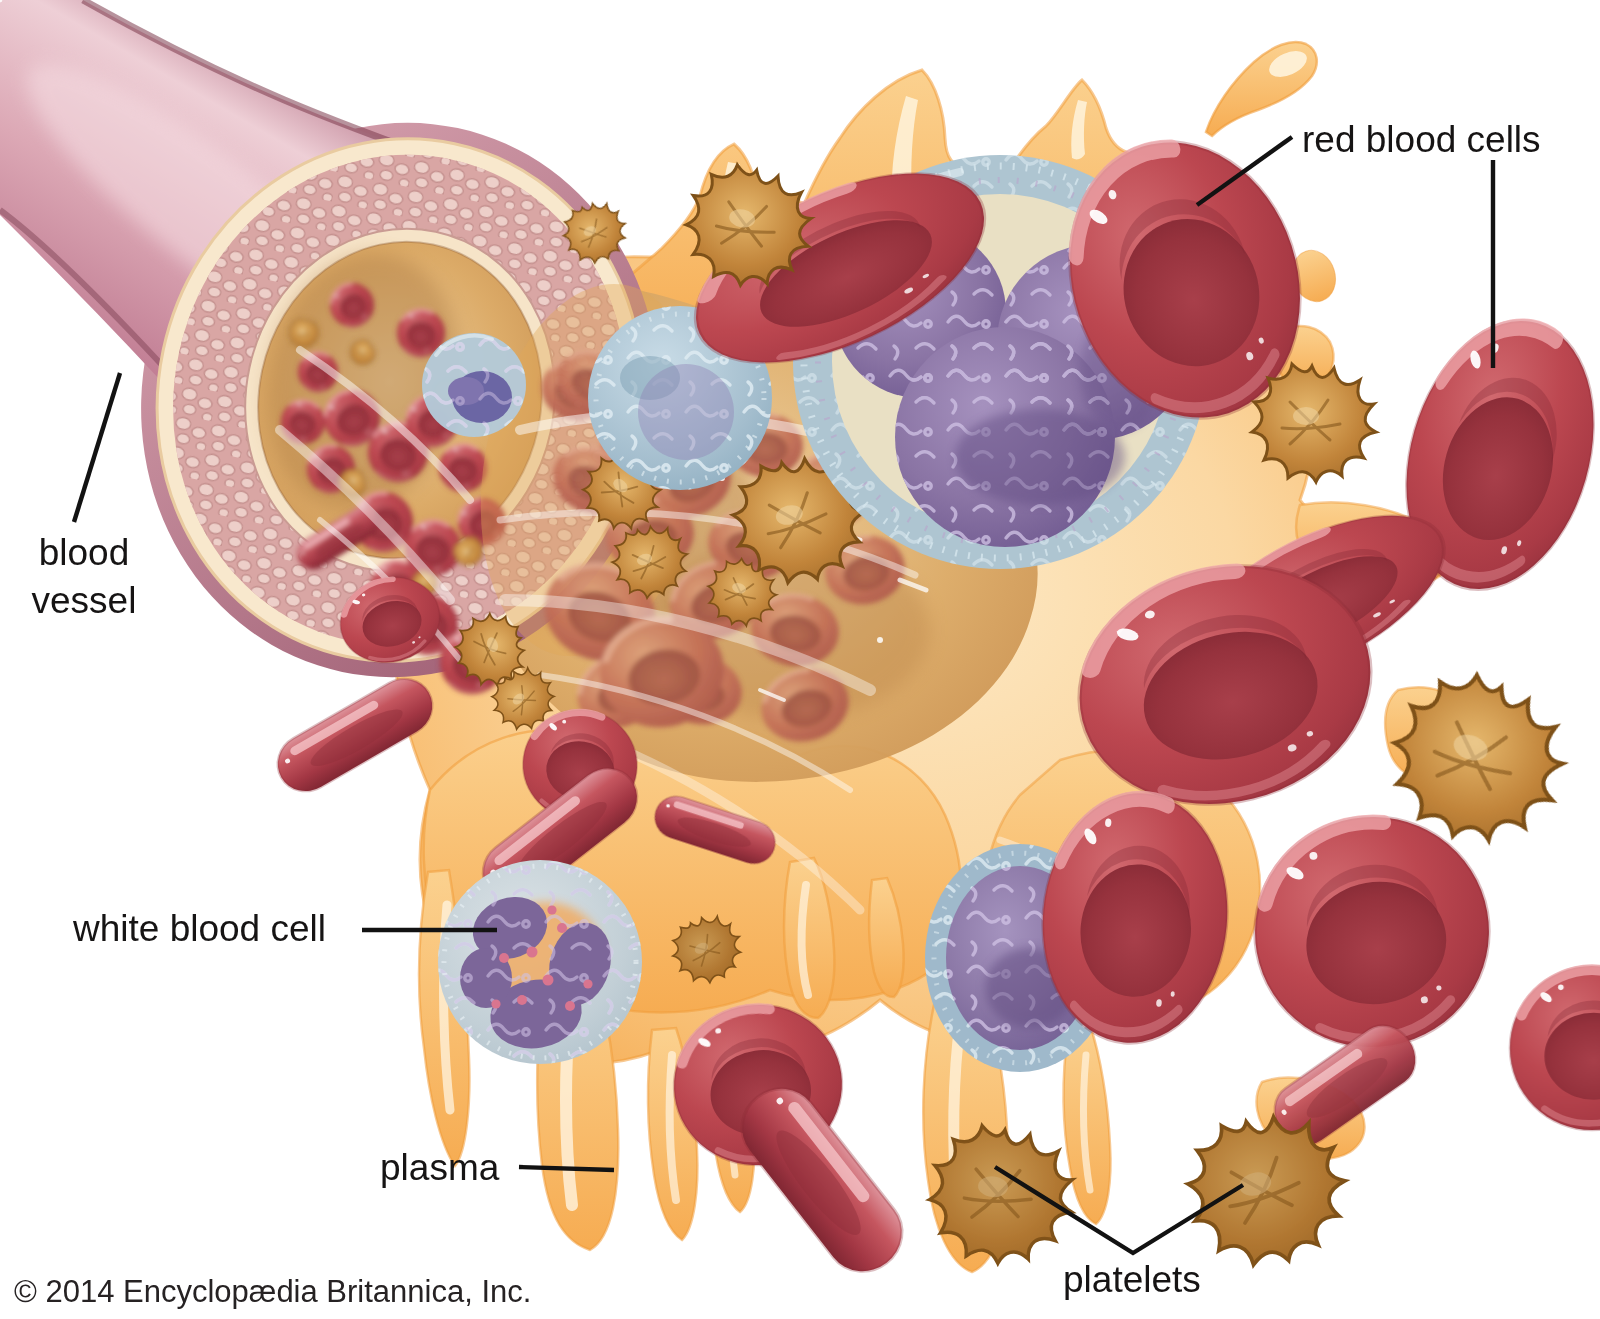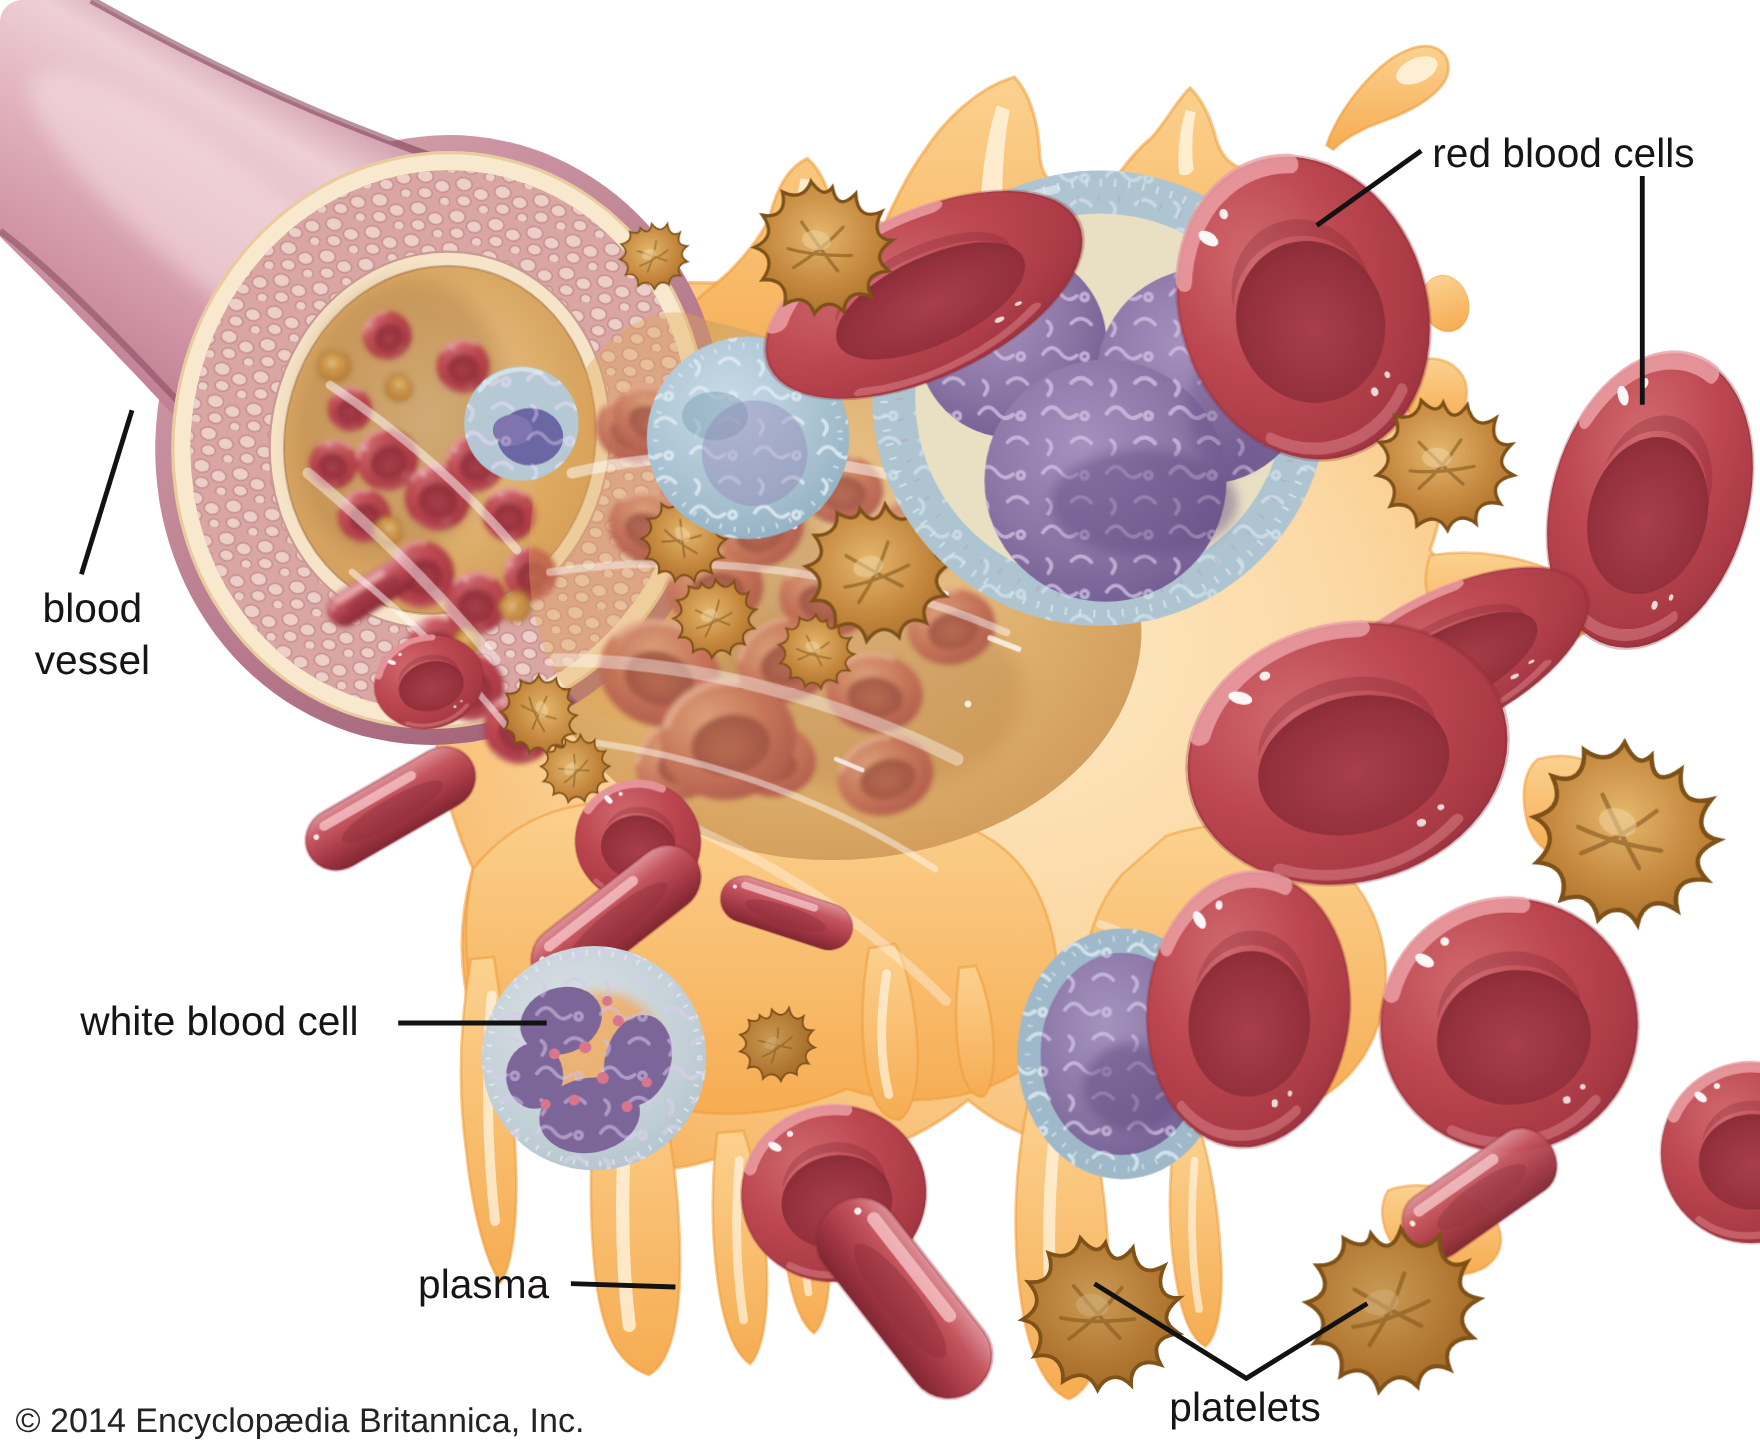--- a/index.html
+++ b/index.html
@@ -1,17 +1,17 @@
 <!DOCTYPE html>
 <html><head>
 <meta charset="utf-8">
 <style>
   html,body{margin:0;padding:0;background:#fff;}
   .stage{position:relative;width:1600px;height:1319px;background:#fff;overflow:hidden;
-         font-family:"Liberation Sans",sans-serif;border-radius:20px;}
+         font-family:"Liberation Sans",sans-serif;}
   svg{display:block;}
   text{font-family:"Liberation Sans",sans-serif;}
   .lbl{font-size:37px;fill:#161414;}
   .credit{font-size:31px;fill:#262223;}
   .leader{stroke:#121212;stroke-width:4.4;fill:none;stroke-linecap:butt;}
 </style>
 </head>
 <body>
 
 <div class="stage">

